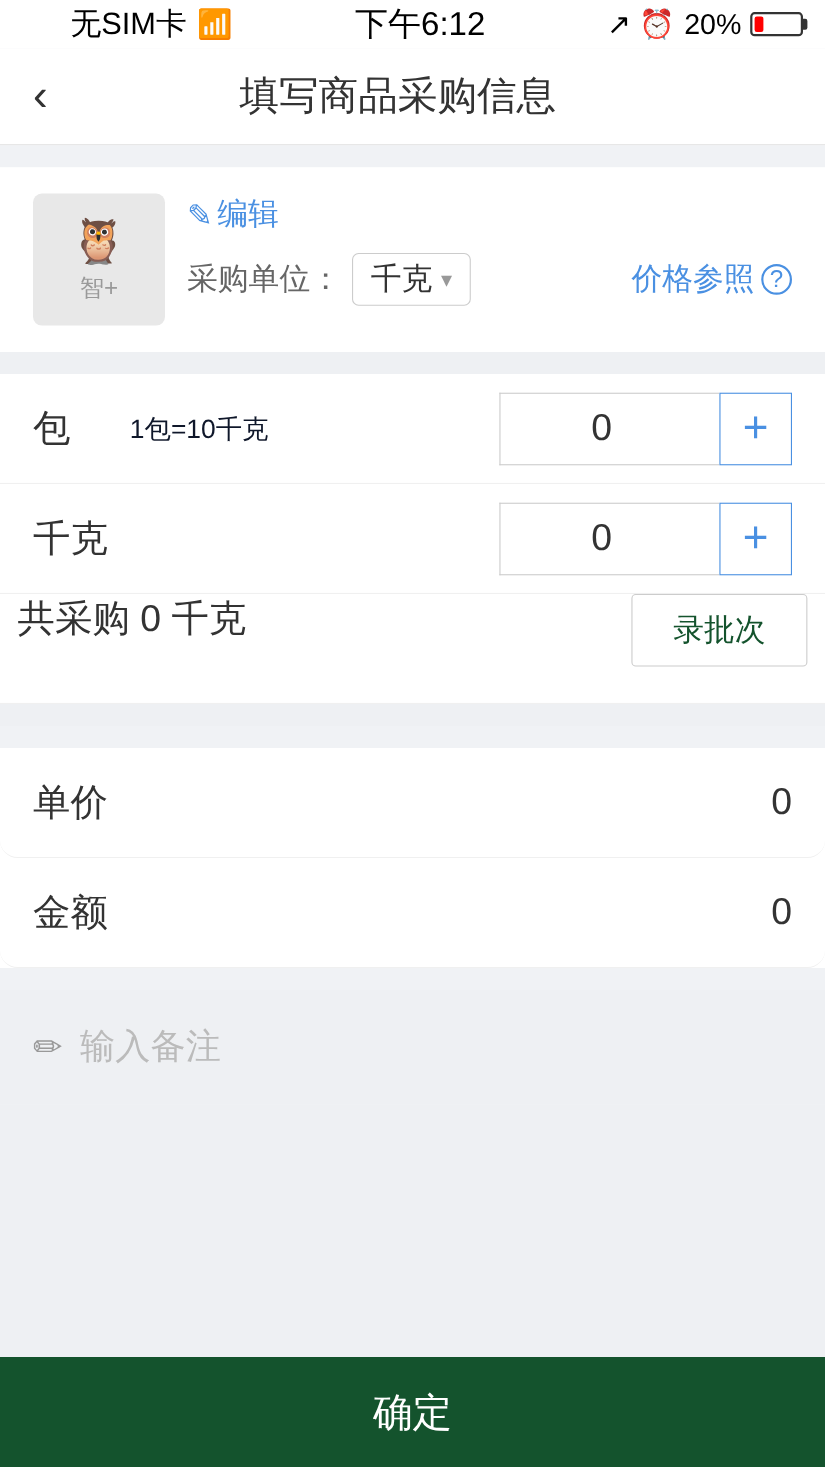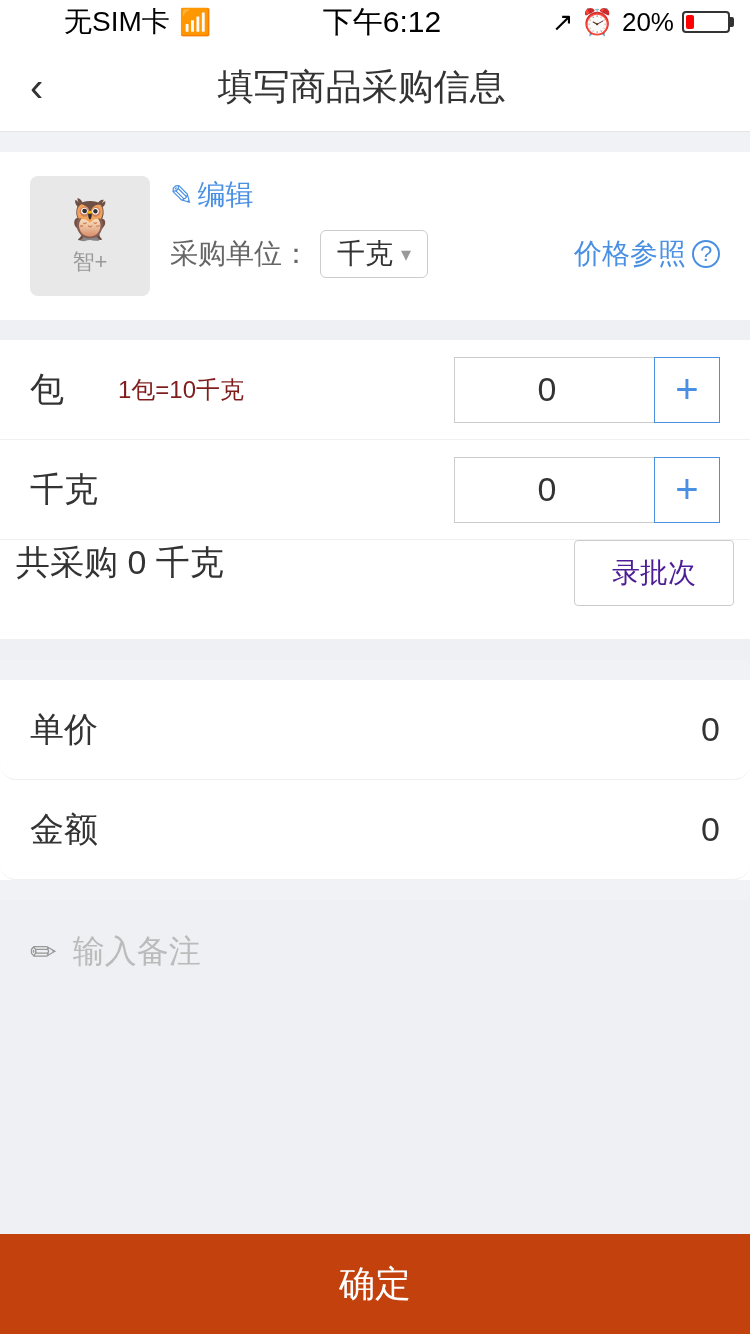--- a/index.html
+++ b/index.html
@@ -162,21 +162,21 @@
       height: 100px;
       border-bottom: 1px solid #f0f0f0;
     }
     .input-row-label {
       font-size: 34px;
       color: #333;
       min-width: 80px;
     }
     .input-row-sublabel {
       font-size: 24px;
-      color: #7f1d1d;
+      color: #0f172a;
       margin-left: 8px;
       flex: 1;
     }
     .input-row-right {
       display: flex;
       align-items: center;
       gap: 0;
       margin-left: auto;
     }
     .qty-input {
@@ -212,21 +212,21 @@
       background: #fff;
       border-bottom: 1px solid #f0f0f0;
     }
     .summary-text { font-size: 34px; color: #333; flex: 1; }
     .record-btn {
       width: 160px;
       height: 66px;
       border: 1px solid #ccc;
       background: #fff;
       font-size: 28px;
-      color: #4c1d95;
+      color: #14532d;
       display: flex;
       align-items: center;
       justify-content: center;
       cursor: pointer;
       border-radius: 4px;
     }
 
     
     .info-section {
       background: #fff;
@@ -263,21 +263,21 @@
       min-height: 300px;
     }
 
     
     .confirm-btn-wrap {
       position: fixed;
       bottom: 0;
       left: 0;
       width: 750px;
       height: 100px;
-      background: #c2410c;
+      background: #14532d;
       display: flex;
       align-items: center;
       justify-content: center;
       cursor: pointer;
     }
     .confirm-btn-text {
       font-size: 36px;
       color: #fff;
       font-weight: 500;
     }

